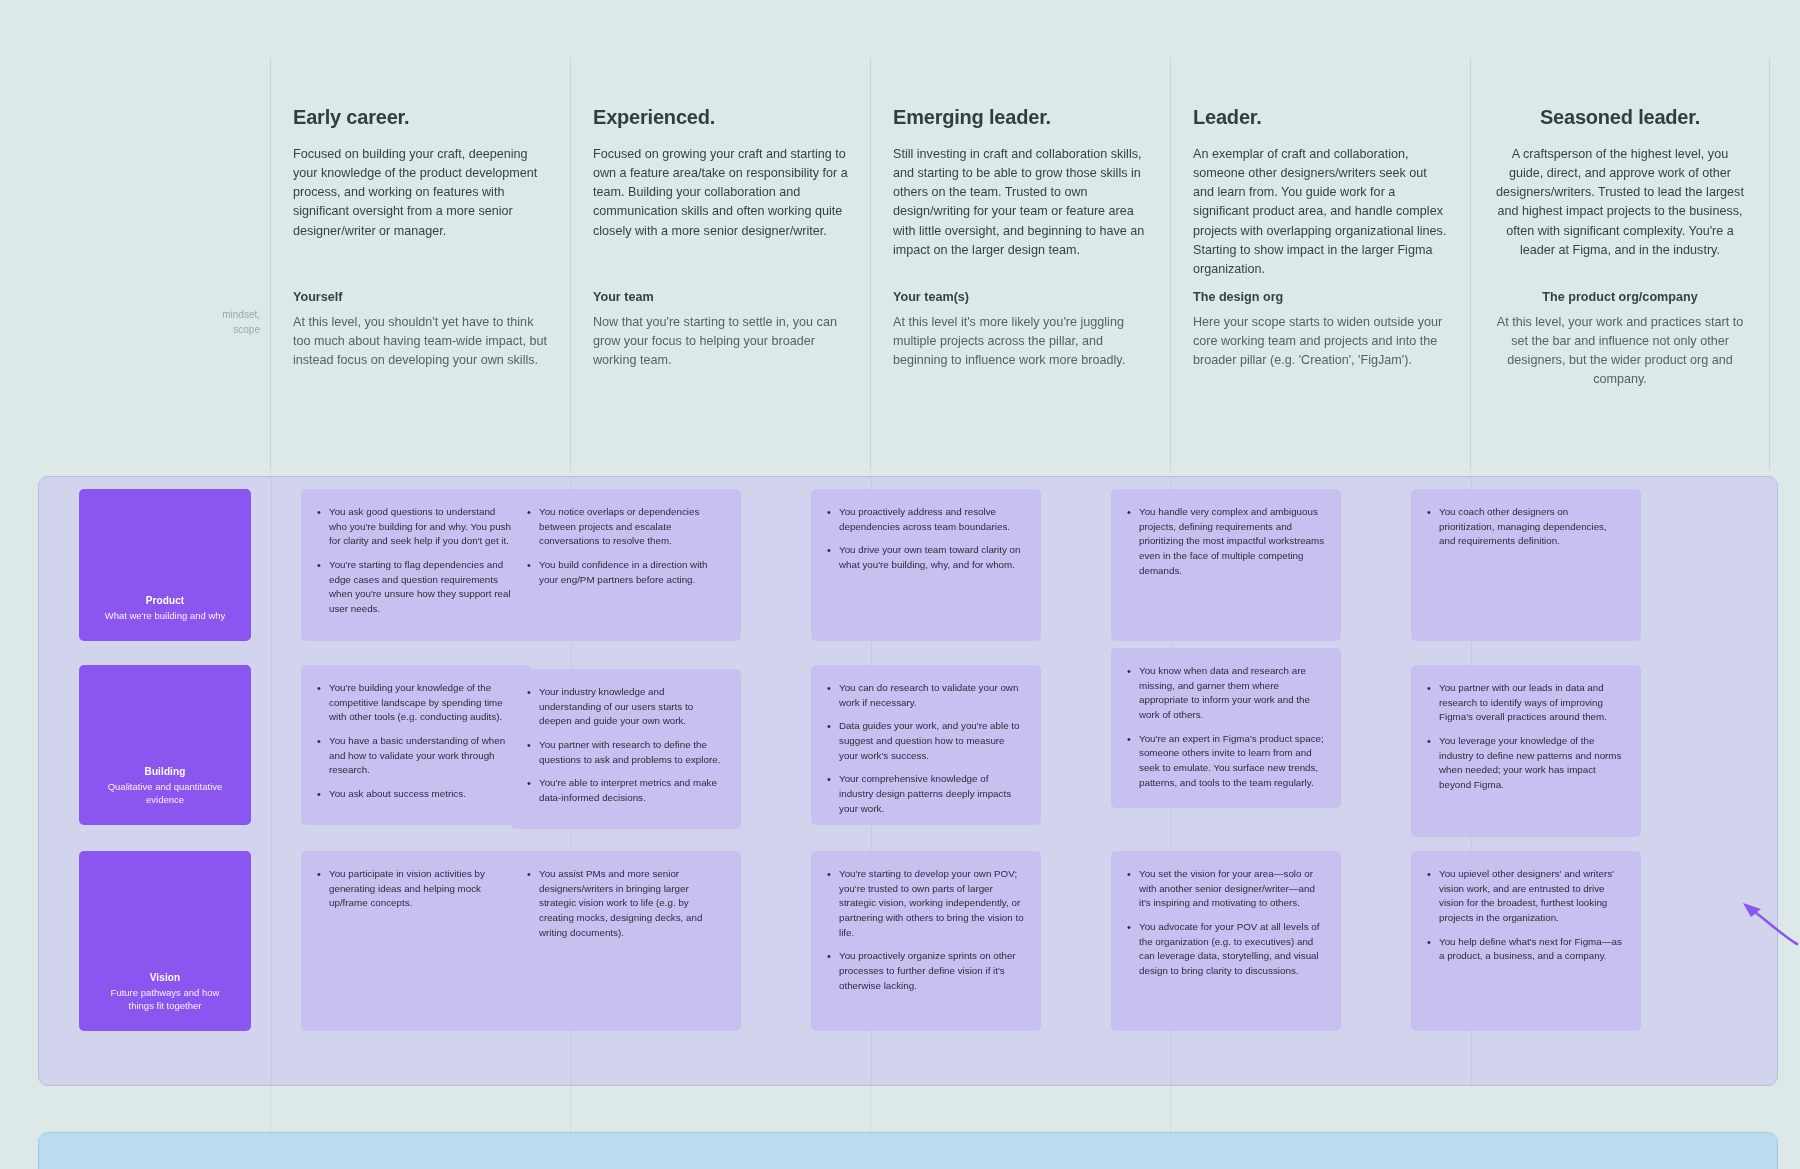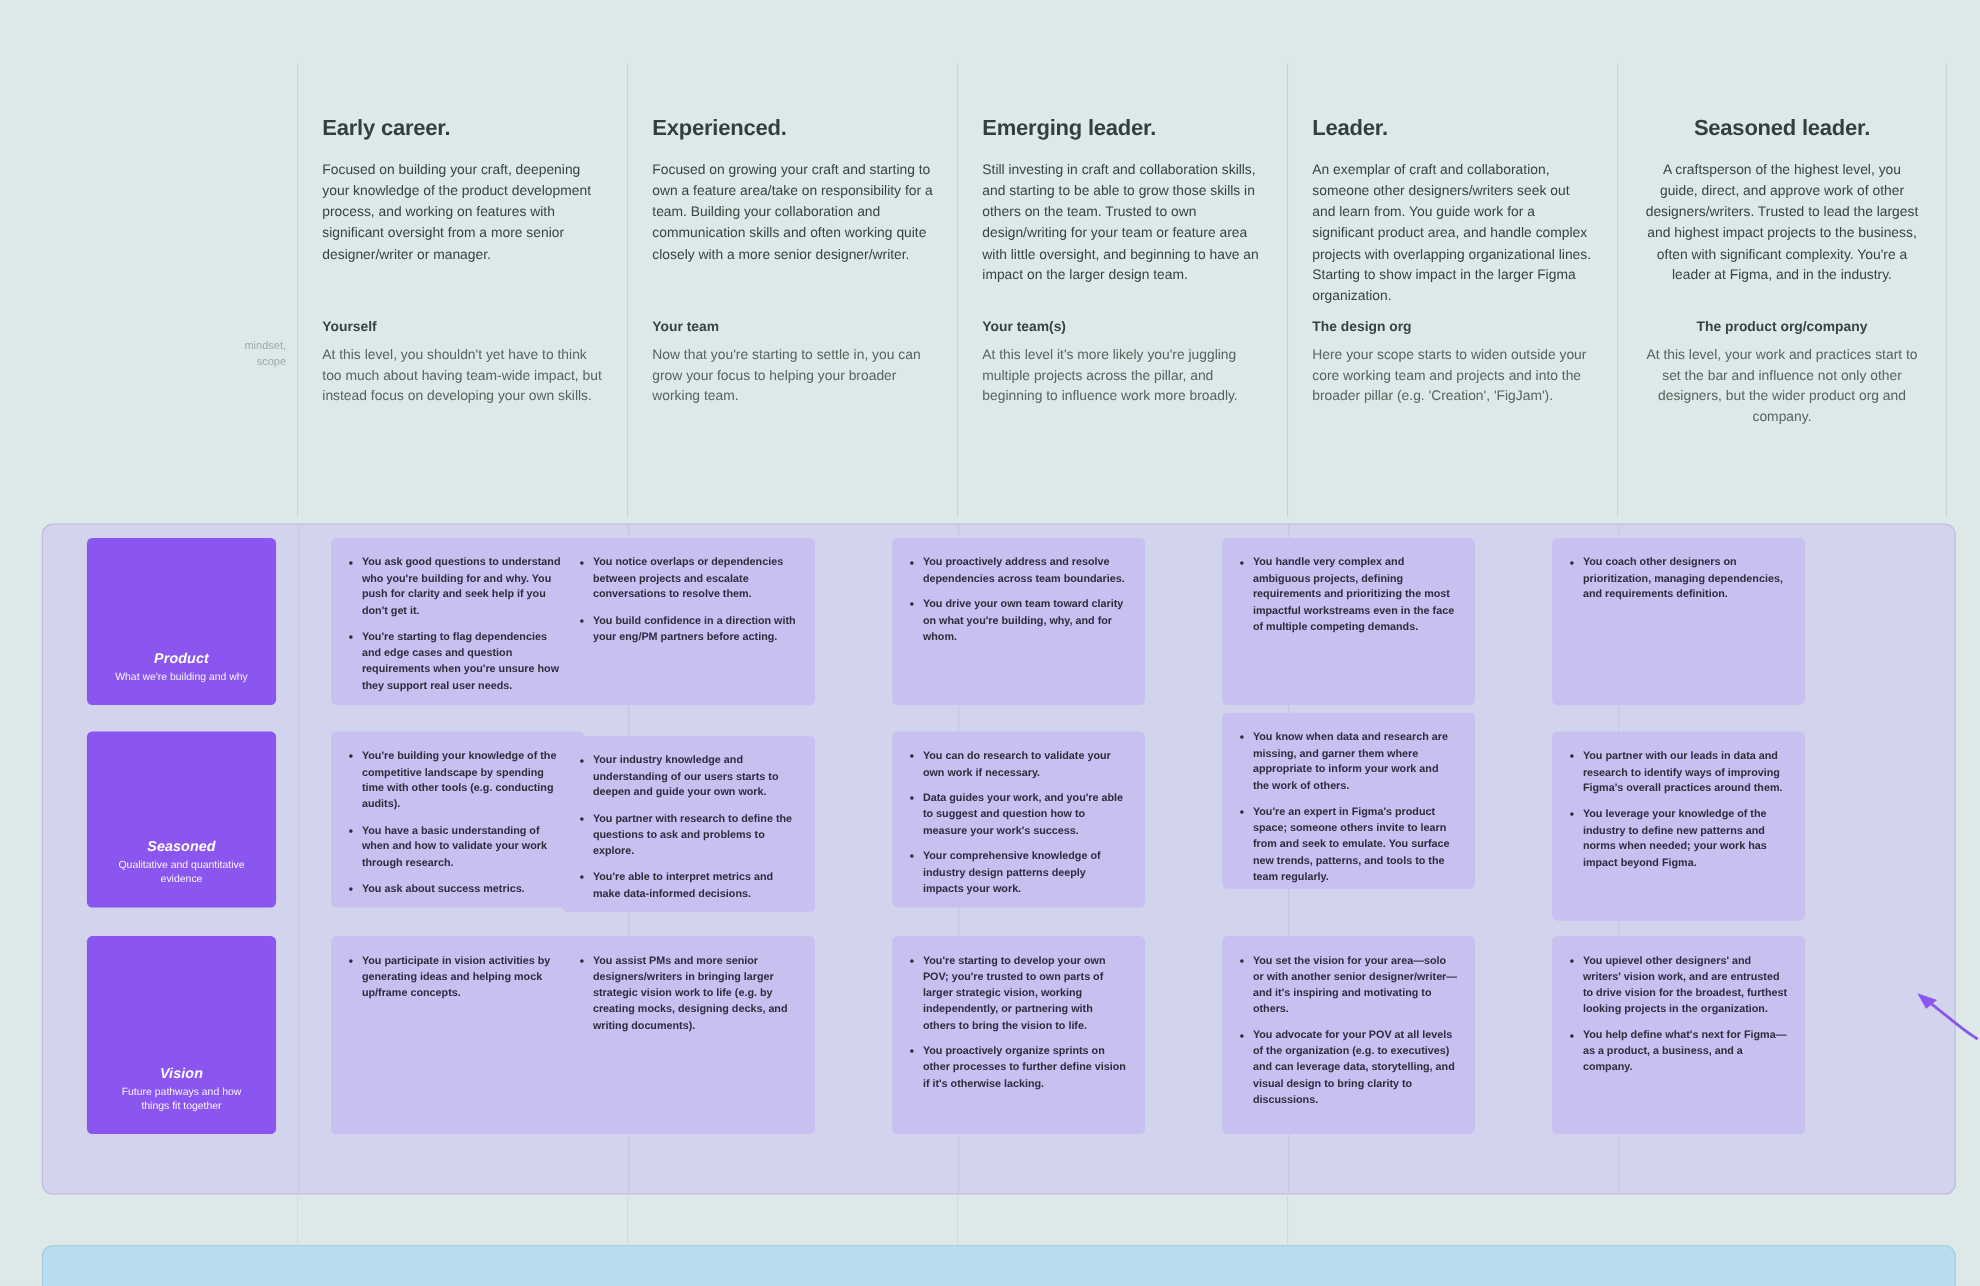--- a/index.html
+++ b/index.html
@@ -49,33 +49,32 @@
   }
   .matrix-inner{position:absolute;inset:0;}
   .vline{position:absolute;top:0;bottom:0;width:1px;background:#c2c3de;opacity:.75;}
   .cat{
     position:absolute;left:40px;width:172px;
     background:#8b55f0;border-radius:5px;
     color:#fff;display:flex;flex-direction:column;
     align-items:center;justify-content:flex-end;
     padding-bottom:18px;box-sizing:border-box;
   }
-  .cat-name{font-size:13px;font-weight:700;letter-spacing:.1px;font-style:italic;}
+  .cat-name{font-size:10px;font-weight:700;letter-spacing:.1px;}
   .cat-sub{font-size:9.5px;line-height:1.35;text-align:center;margin-top:4px;opacity:.92;width:130px;}
 
   .cell{
     position:absolute;
     background:#c9c0f2;border-radius:5px;
     box-sizing:border-box;padding:16px 16px 14px 14px;
   }
   .cell ul{margin:0;padding:0 0 0 14px;list-style:none;}
   .cell li{
     position:relative;font-size:9.8px;line-height:1.5;color:#2c2b3a;
     margin-bottom:9px;
-    font-weight:bold;
   }
   .cell li:last-child{margin-bottom:0;}
   .cell li:before{
     content:"\2022";position:absolute;left:-12px;top:-1px;
     font-size:11px;color:#2c2b3a;
   }
 
   
   .bottom-band{
     position:absolute;left:38px;top:1132px;width:1740px;height:60px;
@@ -173,21 +172,21 @@
           <ul>
             <li>You handle very complex and ambiguous projects, defining requirements and prioritizing the most impactful workstreams even in the face of multiple competing demands.</li>
           </ul>
         </div>
         <div class="cell" style="left: 1372px; width: 230px; top: 12px; height: 152px;">
           <ul>
             <li>You coach other designers on prioritization, managing dependencies, and requirements definition.</li>
           </ul>
         </div>
         <div class="cat" style="top: 188px; height: 160px;">
-          <div class="cat-name">Seasoned</div>
+          <div class="cat-name">Building</div>
           <div class="cat-sub">Qualitative and quantitative evidence</div>
         </div>
         <div class="cell" style="left: 262px; width: 230px; top: 188px; height: 160px;">
           <ul>
             <li>You're building your knowledge of the competitive landscape by spending time with other tools (e.g. conducting audits).</li>
             <li>You have a basic understanding of when and how to validate your work through research.</li>
             <li>You ask about success metrics.</li>
           </ul>
         </div>
         <div class="cell" style="left: 472px; width: 230px; top: 192px; height: 160px;">

